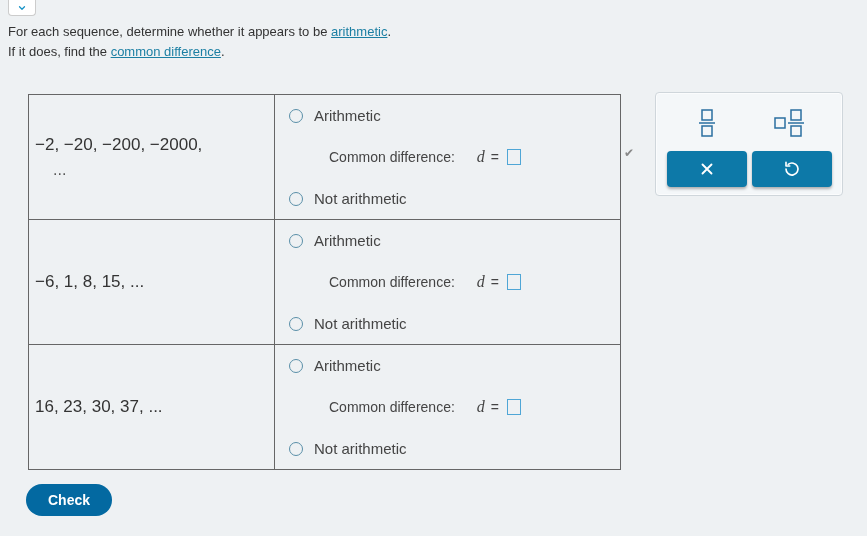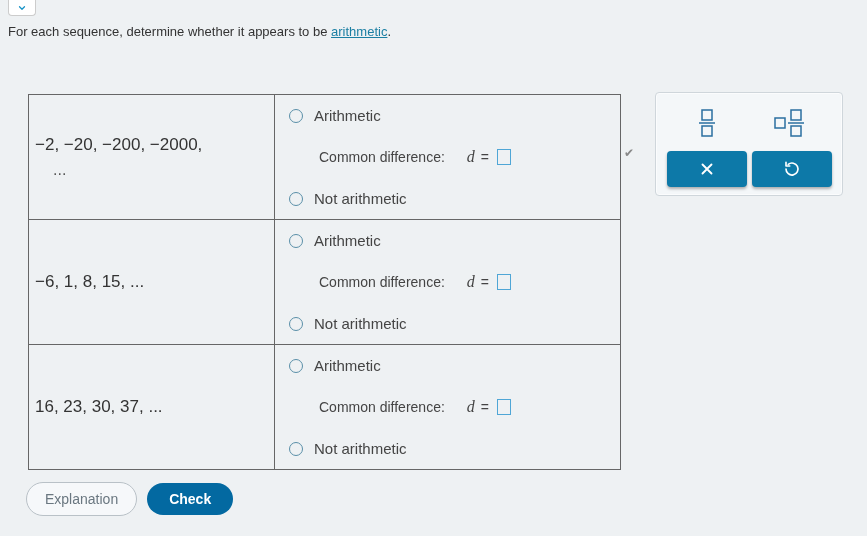--- a/index.html
+++ b/index.html
@@ -73,21 +73,21 @@
   }
   .radio {
     width: 14px;
     height: 14px;
     border: 1.5px solid #5a8fa8;
     border-radius: 50%;
     margin-right: 11px;
     flex-shrink: 0;
     cursor: pointer;
   }
-  .diff-label { margin-right: 22px; }
+  .diff-label { margin-right: 22px; margin-left: 10px; }
   .d-eq { font-style: italic; font-family: 'Times New Roman', serif; font-size: 16px; }
   .eq-sign { margin: 0 6px; font-family: Arial; font-style: normal; }
   .placeholder-box {
     display: inline-block;
     width: 14px;
     height: 16px;
     border: 1.5px solid #4fa6d6;
     vertical-align: middle;
     cursor: text;
     margin-left: 2px;
@@ -171,20 +171,23 @@
 <div class="chevron-badge">
   <svg viewBox="0 0 24 24">
       <path d="M6 9l6 6 6-6" stroke="#1893c7" stroke-width="3" fill="none" stroke-linecap="round" stroke-linejoin="round"></path>
     </svg>
 </div>
 
 <div class="instructions">
   <div>
     <span>For each sequence, determine whether it appears to be </span><span class="link">arithmetic</span><span>.</span>
   </div>
+  <div>
+    <span>If it does, find the </span><span class="link">common difference</span><span>.</span>
+  </div>
 </div>
 
 <table class="main-table">
 
   <tbody>
       <tr>
     <td class="col-seq">
       <div>−2, −20, −200, −2000,</div>
       <div class="ellipsis-line">...</div>
     </td>
@@ -281,15 +284,14 @@
     <div class="action-btn">
       <svg viewBox="0 0 24 24">
           <path d="M4 12a8 8 0 1 0 3-6.2" fill="none" stroke="#fff" stroke-width="2.2" stroke-linecap="round"></path>
           <path d="M4 3v5h5" fill="none" stroke="#fff" stroke-width="2.2" stroke-linecap="round" stroke-linejoin="round"></path>
         </svg>
     </div>
   </div>
 </div>
 
 <div class="footer">
-  <button class="btn-explain">Explanation</button>
   <button class="btn-check">Check</button>
 </div>
 
 </body></html>

